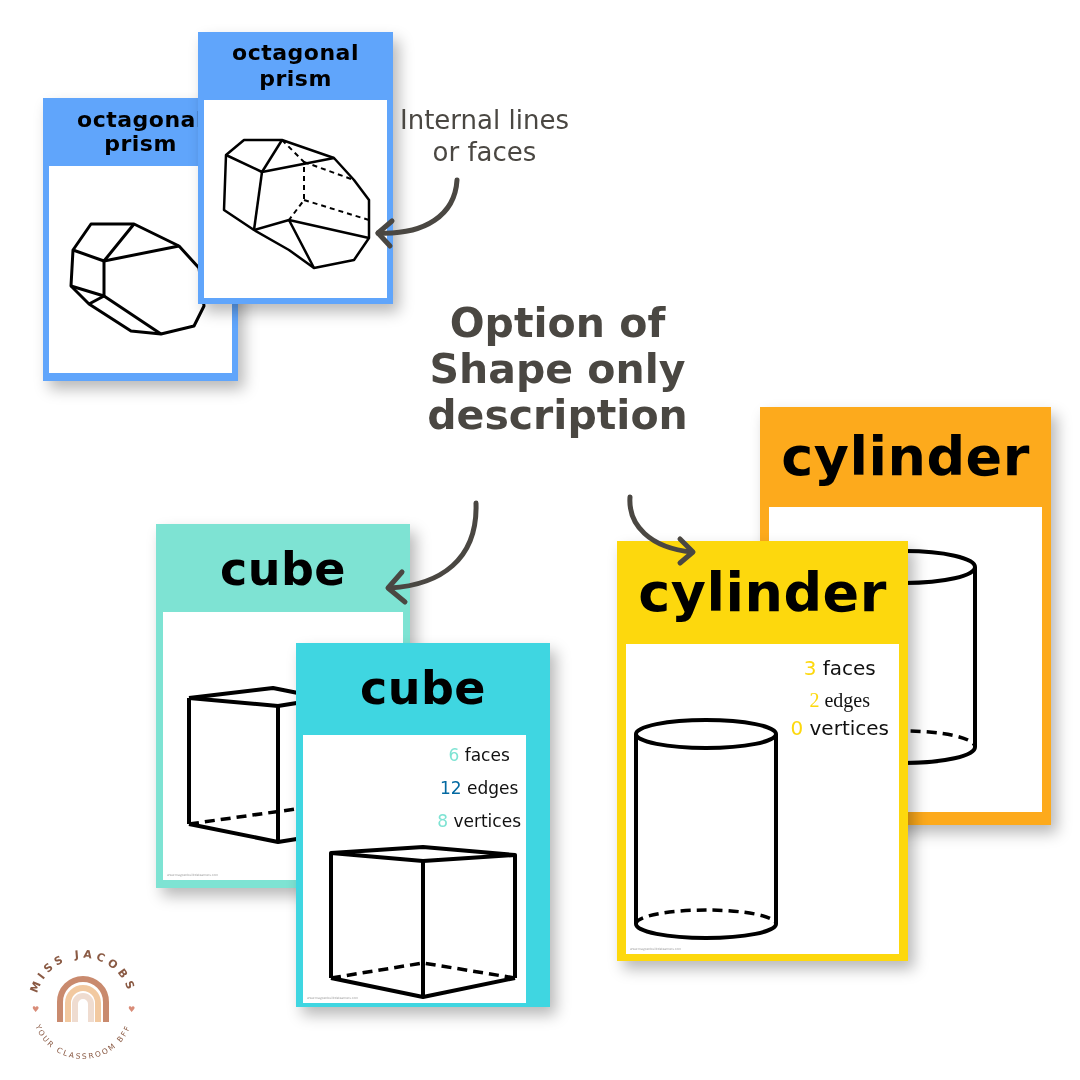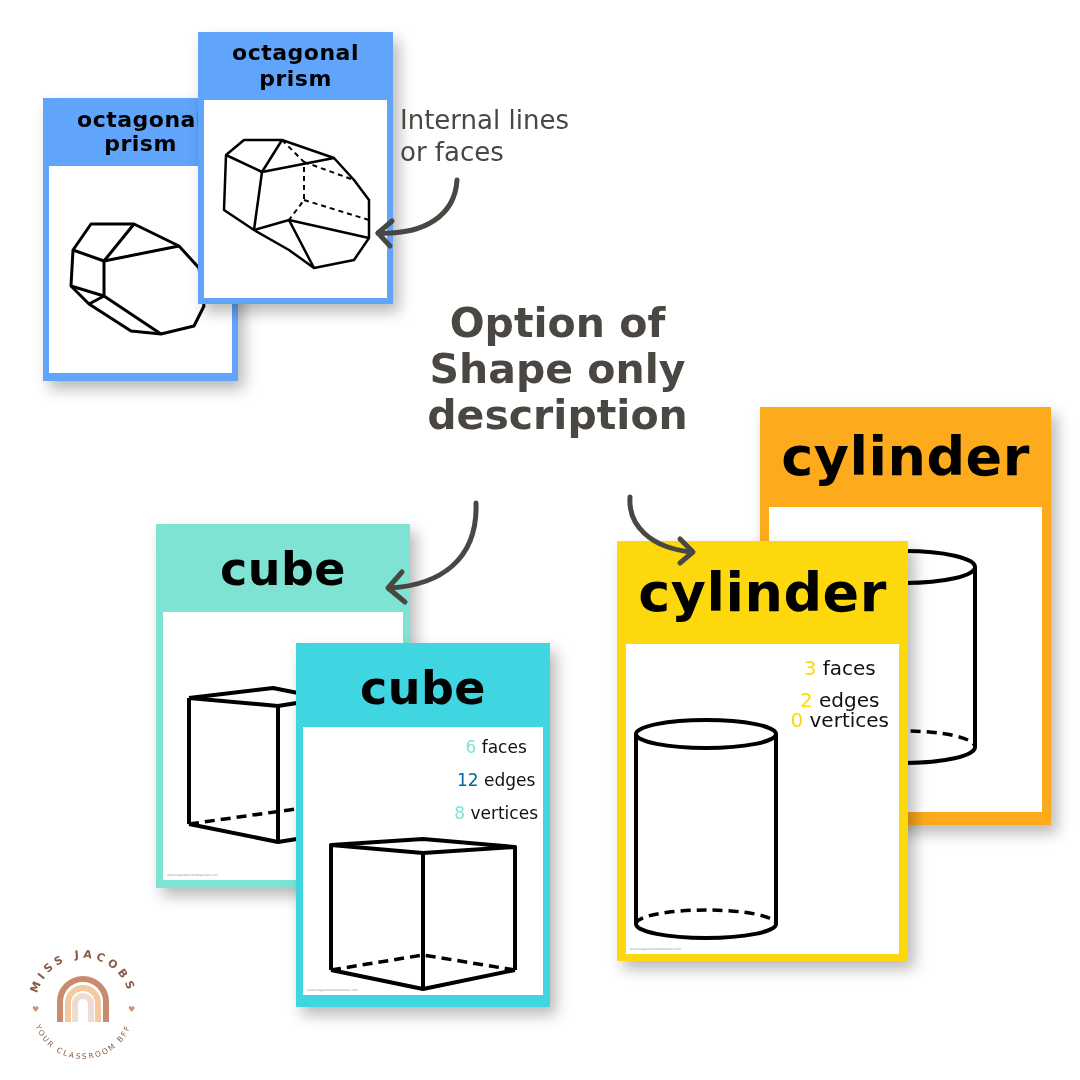--- a/index.html
+++ b/index.html
@@ -5,21 +5,21 @@
   html, body { margin:0; padding:0; }
   body { width:1080px; height:1080px; background:#ffffff; position:relative; overflow:hidden; font-family:"DejaVu Sans", sans-serif; }
   .card { position:absolute; box-shadow: 6px 8px 14px rgba(0,0,0,0.28); box-sizing:border-box; }
   .card .title { position:absolute; left:0; right:0; top:0; text-align:center; color:#000000; font-weight:bold; font-family:"DejaVu Sans", sans-serif; letter-spacing:0.5px; }
   .card .panel { position:absolute; background:#fff; }
   .card svg { position:absolute; }
   .footer-url { position:absolute; font-size:3px; color:#999; }
   .facts { position:absolute; right:10px; text-align:center; font-family:"DejaVu Sans", sans-serif; color:#111; }
   .facts div { line-height:1; }
   .facts .num { font-weight:normal; }
-  .annot { position:absolute; color:#4a4742; font-family:"DejaVu Sans", sans-serif; }
+  .annot { position:absolute; color:#4a4742; font-family:"DejaVu Sans", sans-serif;text-align:center; }
   .arrows { position:absolute; left:0; top:0; width:1080px; height:1080px; pointer-events:none; }
   .logo { position:absolute; left:18px; top:940px; width:130px; height:130px; }
 </style>
 </head>
 <body>
 
 <div class="card" style="left:43px; top:98px; width:195px; height:283px; background:#60a5fb;">
   <div class="title" style="font-size:22px; line-height:24px; top:10px;">
     <div>octagonal</div>
     <div>prism</div>
@@ -85,21 +85,21 @@
       <path d="M75,340 A70,16 0 0 1 215,340" stroke-dasharray="10,6" stroke-width="3.5"></path>
     </g>
   </svg>
 </div>
 
 <div class="card" style="left:617px; top:541px; width:291px; height:420px; background:#fdd80d;">
   <div class="title" style="font-size:54px; line-height:60px; top:22px;">cylinder</div>
   <div class="panel" style="left:9px; top:103px; width:273px; height:310px;">
     <div class="facts" style="top:14px; font-size:20px;">
       <div style="margin-bottom:12px;"><span class="num" style="color:#fdd80d">3</span> <span>faces</span></div>
-      <div style="margin-bottom:0;"><span class="num" style="color:#fdd80d">2</span> <span>edges</span></div>
+      <div style="margin-bottom:8px;font-family:Liberation Serif, serif;"><span class="num" style="color:#fdd80d">2</span> <span>edges</span></div>
       <div><span class="num" style="color:#fdd80d">0</span> <span>vertices</span></div>
     </div>
     <svg width="273" height="310" viewBox="0 0 273 310" style="left:0;top:0;">
       <g fill="none" stroke="#000" stroke-width="4">
         <ellipse cx="80" cy="90" rx="70" ry="14"></ellipse>
         <line x1="10" y1="90" x2="10" y2="280"></line>
         <line x1="150" y1="90" x2="150" y2="280"></line>
         <path d="M10,280 A70,14 0 0 0 150,280"></path>
         <path d="M10,280 A70,14 0 0 1 150,280" stroke-dasharray="10,6" stroke-width="3.5"></path>
       </g>
@@ -120,21 +120,21 @@
         <polyline points="26,212 115,230 140,226"></polyline>
         <line x1="26" y1="212" x2="140" y2="196" stroke-dasharray="10,6" stroke-width="3.5"></line>
       </g>
     </svg>
     <div class="footer-url" style="left:4px; bottom:3px;">www.maypenbuilittlelearners.com</div>
   </div>
 </div>
 
 <div class="card" style="left:296px; top:643px; width:254px; height:364px; background:#3fd6e1;">
   <div class="title" style="font-size:46px; line-height:50px; top:20px;">cube</div>
-  <div class="panel" style="left:7px; top:84px; width:240px; height:268px;">
+  <div class="panel" style="left:7px; top:92px; width:223px; height:268px;">
     <div class="facts" style="top:12px; right:5px; font-size:17px;">
       <div style="margin-bottom:16px;"><span class="num" style="color:#7ee3d3">6</span> <span>faces</span></div>
       <div style="margin-bottom:16px;"><span class="num" style="color:#0369a1">12</span> <span>edges</span></div>
       <div><span class="num" style="color:#7ee3d3">8</span> <span>vertices</span></div>
     </div>
     <svg width="240" height="268" viewBox="0 0 240 268" style="left:0;top:0;">
       <g fill="none" stroke="#000" stroke-width="4" stroke-linejoin="round">
         <polygon points="28,118 120,112 212,120 120,126"></polygon>
         <line x1="28" y1="118" x2="28" y2="243"></line>
         <line x1="120" y1="126" x2="120" y2="262"></line>

